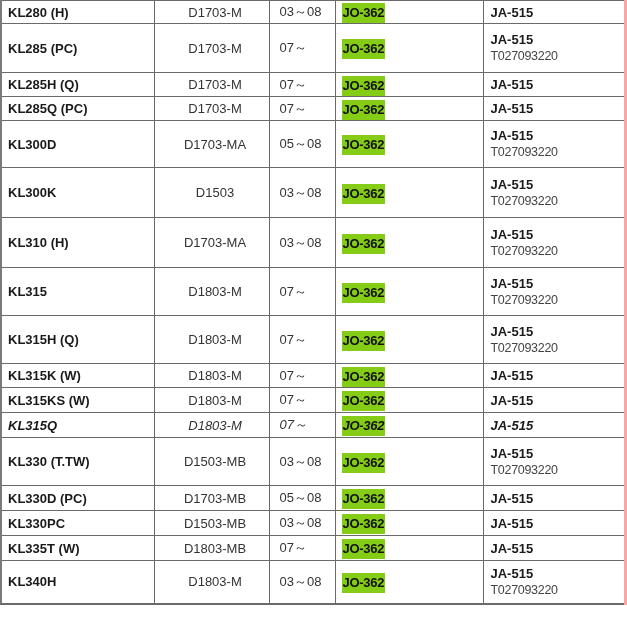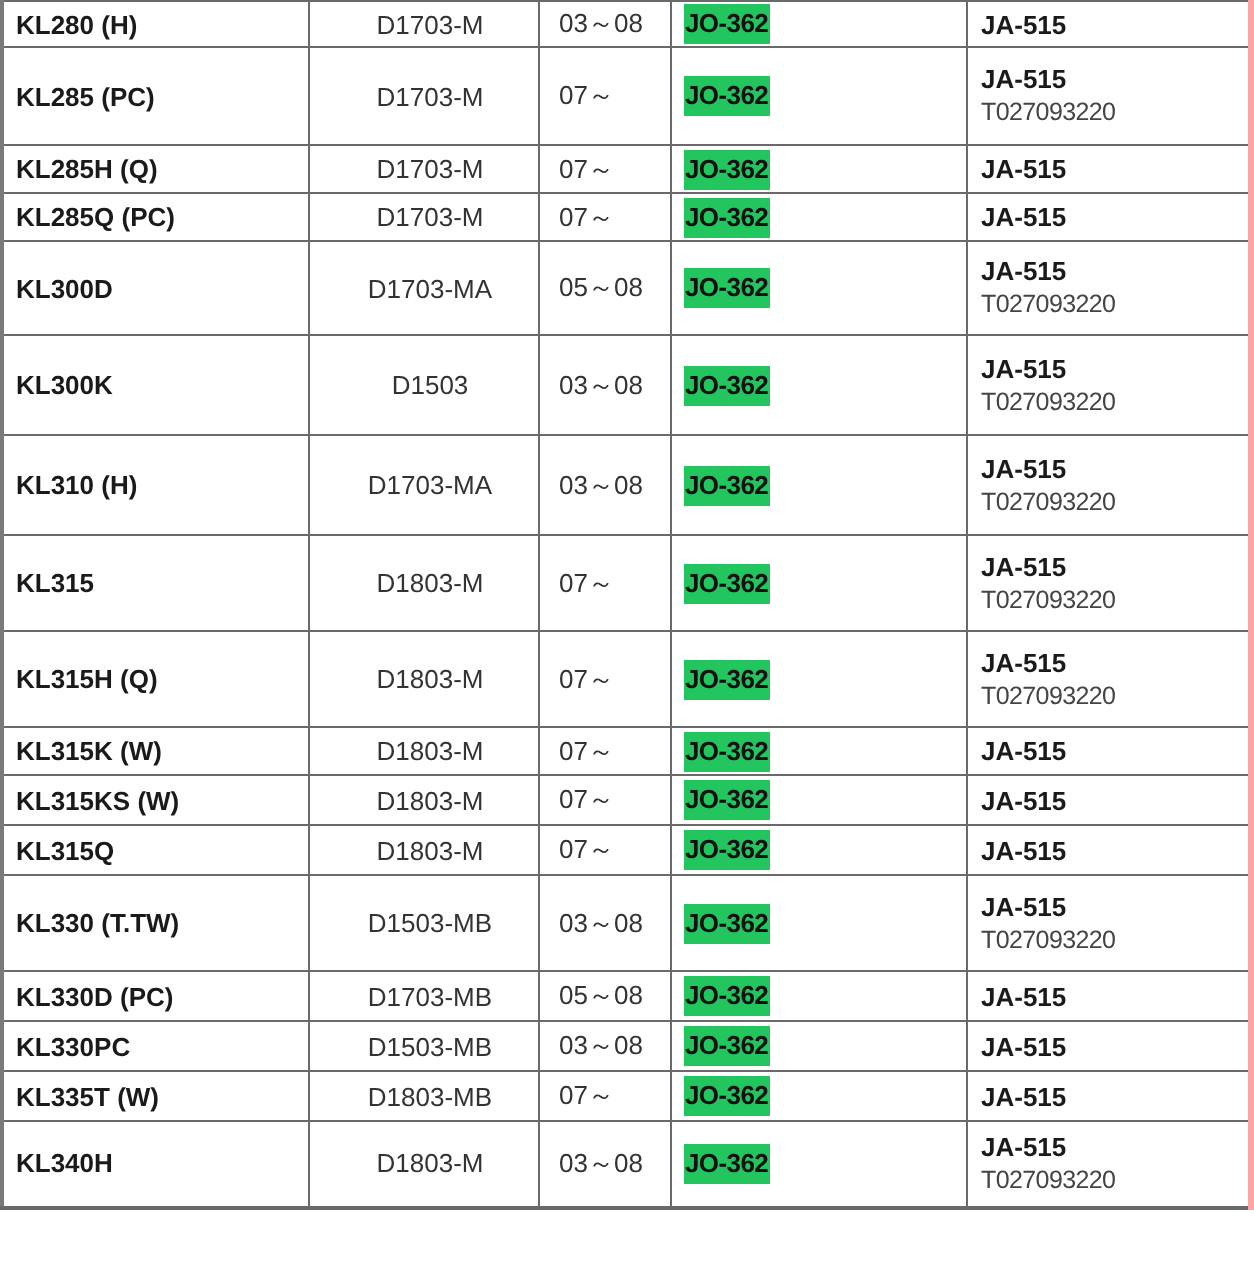--- a/index.html
+++ b/index.html
@@ -6,21 +6,21 @@
   body { width: 627px; height: 631px; overflow: hidden; position: relative; font-family: "Liberation Sans", "DejaVu Sans", sans-serif; }
   #tbl { position: absolute; left: 0; top: 0; width: 626px; border-collapse: collapse; table-layout: fixed; border-radius: 18px; }
   #tbl td { border: 1px solid #6a6a6a; padding: 0; vertical-align: middle; overflow: hidden; white-space: nowrap; }
   #tbl tr td:first-child { border-left: 2px solid #7a7a7a; }
   #tbl tr td:last-child { border-right: 6px solid #fca5a5; }
   #tbl tr:last-child td { border-bottom: 2px solid #6a6a6a; }
   td.c-model { padding-left: 6px !important; font-weight: bold; font-size: 13px; color: #1a1a1a; }
   td.c-part { padding-left: 7px !important; font-size: 13px; color: #333; text-align: center; }
   td.c-year { padding-left: 10px !important; font-size: 13px; color: #333; }
   td.c-jo { padding-left: 6px !important; }
-  td.c-jo span.hl { background: #22c55e; font-weight: bold; font-size: 13px; color: #111; padding: 2px 1px 3px 1px; letter-spacing: -0.3px; }
+  td.c-jo span.hl { background: #84cc16; font-weight: bold; font-size: 13px; color: #111; padding: 2px 1px 3px 1px; letter-spacing: -0.3px; }
   td.c-ja { padding-left: 7px !important; font-size: 13px; }
   td.c-ja .ja { font-weight: bold; color: #1a1a1a; display: block; line-height: 17px; }
   td.c-ja .t { color: #444; display: block; line-height: 17px; font-size: 12.5px; letter-spacing: -0.3px; }
 </style>
 </head>
 <body>
 
 <table id="tbl">
   <colgroup>
     <col style="width:153px">
@@ -145,21 +145,21 @@
     <td class="c-model"><span>KL315KS (W)</span></td>
     <td class="c-part"><span>D1803-M</span></td>
     <td class="c-year"><span>07～</span></td>
     <td class="c-jo"><span class="hl">JO-362</span></td>
     <td class="c-ja">
       <span class="ja">JA-515</span>
 
     </td>
   </tr>
 
-  <tr style="height: 25px;">
+  <tr style="height: 25px; font-style: italic;">
     <td class="c-model"><span>KL315Q</span></td>
     <td class="c-part"><span>D1803-M</span></td>
     <td class="c-year"><span>07～</span></td>
     <td class="c-jo"><span class="hl">JO-362</span></td>
     <td class="c-ja">
       <span class="ja">JA-515</span>
 
     </td>
   </tr>
 

